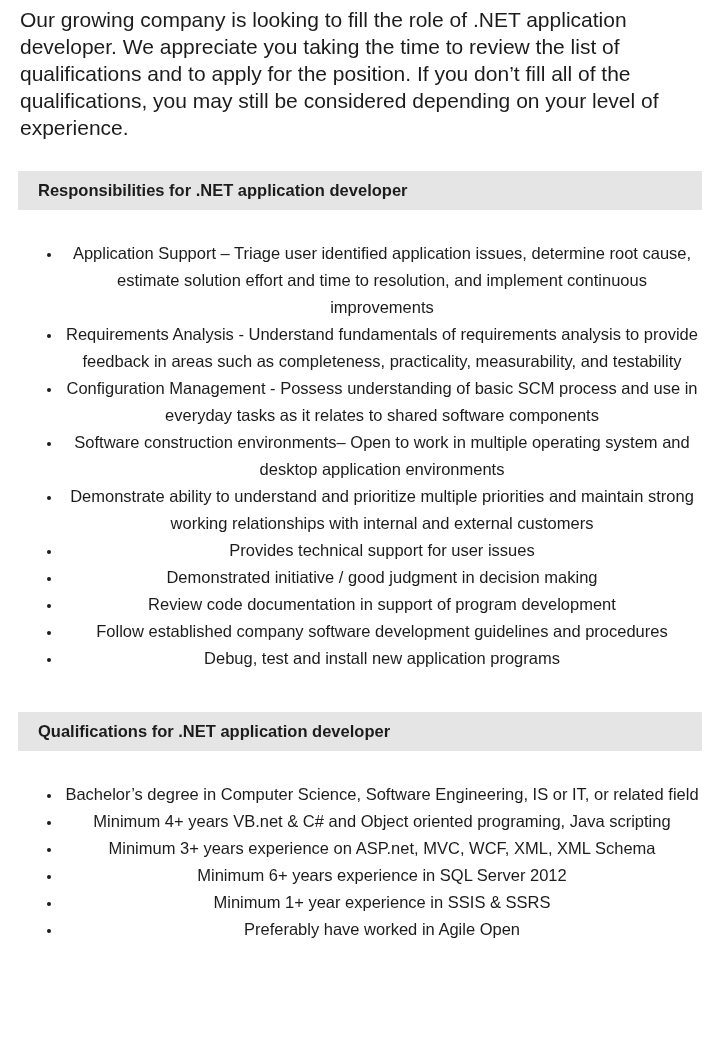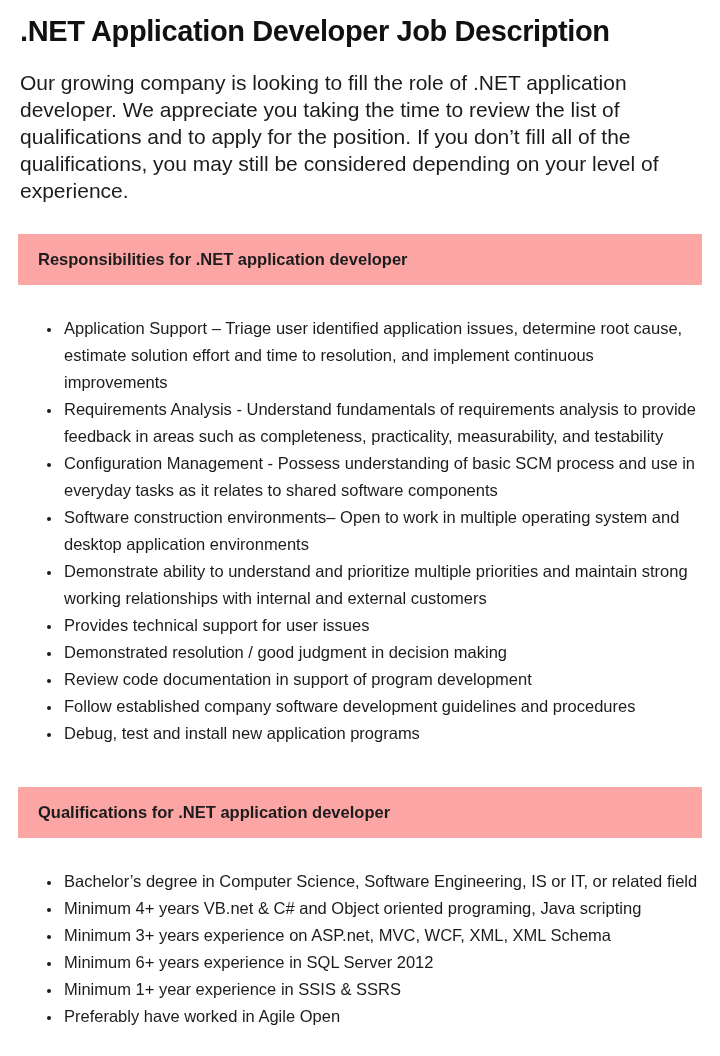--- a/index.html
+++ b/index.html
@@ -24,66 +24,66 @@
     letter-spacing: -0.4px;
     margin: 8px 0 20px 0;
     color: #111111;
   }
   .intro {
     font-size: 21px;
     line-height: 27px;
     margin: 0 0 30px 0;
   }
   .section-header {
-    background: #fca5a5;
+    background: #e5e5e5;
     margin: 0 -2px;
-    padding: 16px 20px;
+    padding: 10px 20px;
     font-size: 16.5px;
     font-weight: 700;
     color: #1c1c1c;
     border-radius: 1px;
   }
   ul.bullet-list {
     margin: 30px 0 40px 0;
     padding-left: 42px;
     list-style-type: disc;
+    text-align: center;
   }
   ul.bullet-list li {
     font-size: 16.5px;
     line-height: 27px;
     padding-left: 2px;
   }
   ul.bullet-list li::marker {
     font-size: 13px;
     color: #1c1c1c;
   }
   ul.bullet-list.last {
   }
 </style>
 </head>
 <body>
 
 <div class="page">
 
-  <h1 class="doc-title">.NET Application Developer Job Description</h1>
 
   <p class="intro">Our growing company is looking to fill the role of .NET application developer. We appreciate you taking the time to review the list of qualifications and to apply for the position. If you don’t fill all of the qualifications, you may still be considered depending on your level of experience.</p>
 
   <div class="section-header">
     <span>Responsibilities for .NET application developer</span>
   </div>
 
   <ul class="bullet-list">
     <li>Application Support – Triage user identified application issues, determine root cause, estimate solution effort and time to resolution, and implement continuous improvements</li>
     <li>Requirements Analysis - Understand fundamentals of requirements analysis to provide feedback in areas such as completeness, practicality, measurability, and testability</li>
     <li>Configuration Management - Possess understanding of basic SCM process and use in everyday tasks as it relates to shared software components</li>
     <li>Software construction environments– Open to work in multiple operating system and desktop application environments</li>
     <li>Demonstrate ability to understand and prioritize multiple priorities and maintain strong working relationships with internal and external customers</li>
     <li>Provides technical support for user issues</li>
-    <li>Demonstrated resolution / good judgment in decision making</li>
+    <li>Demonstrated initiative / good judgment in decision making</li>
     <li>Review code documentation in support of program development</li>
     <li>Follow established company software development guidelines and procedures</li>
     <li>Debug, test and install new application programs</li>
   </ul>
 
   <div class="section-header">
     <span>Qualifications for .NET application developer</span>
   </div>
 
   <ul class="bullet-list last">

